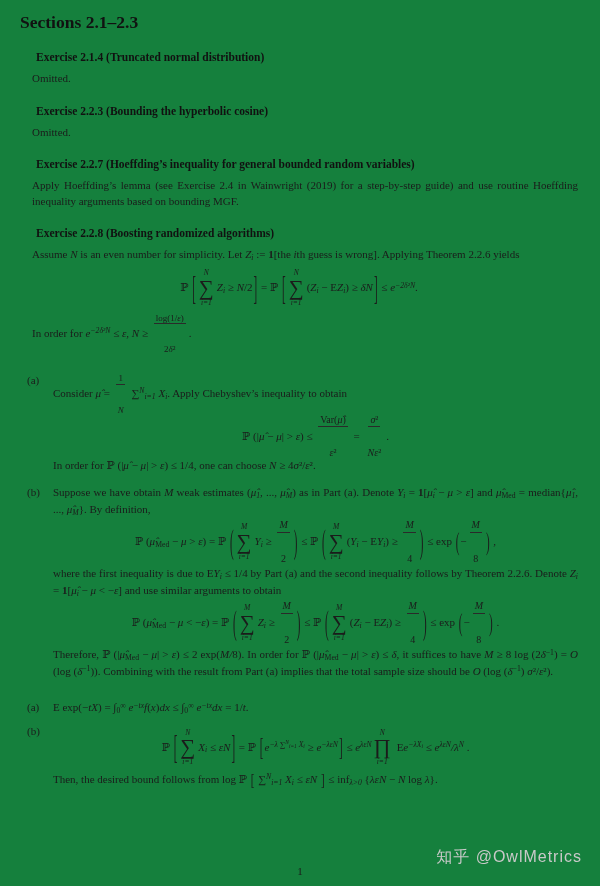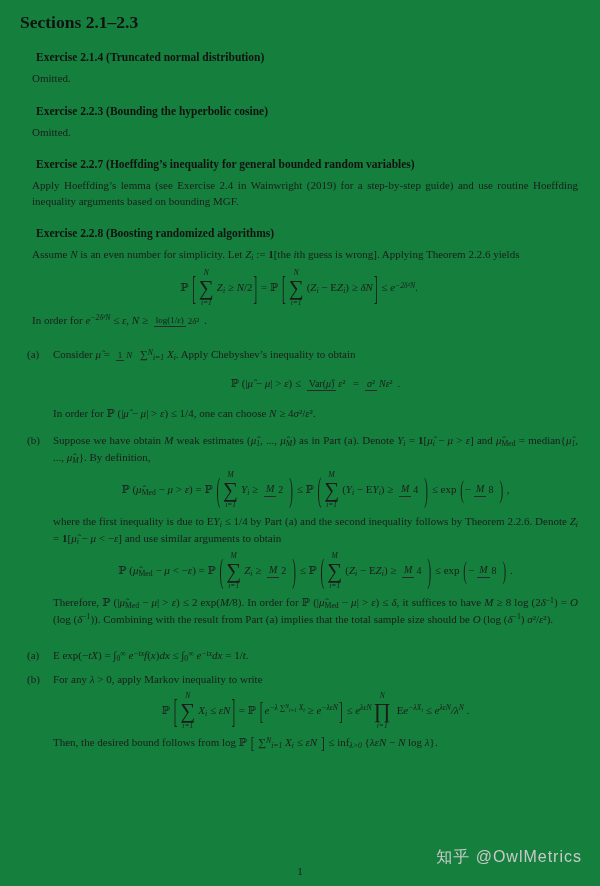--- a/index.html
+++ b/index.html
@@ -21,22 +21,22 @@
   .ilabel{flex:0 0 26px;}
   .ibody{flex:1;min-width:0;}
   .ibody .para{margin:0 0 2px 0;}
   .ibody .para.mid{margin:2px 0 2px 0;}
   
   .mt{font-style:normal;}
   .mv{font-style:italic;}
   .mbf{font-weight:bold;}
   .msup{font-size:0.7em;position:relative;top:-0.45em;}
   .msub{font-size:0.7em;position:relative;top:0.28em;}
-  .mfrac{display:inline-flex;align-items:center;vertical-align:middle;
-         margin:0 3px;font-size:10px;line-height:1.25;}
+  .mfrac{display:inline-flex;flex-direction:column;align-items:center;vertical-align:middle;
+         margin:0 3px;font-size:10px;line-height:1.25;gap:20px;}
   .mfrac.sm{font-size:9px;line-height:1.2;}
   .mfrac .num{border-bottom:1px solid #2a2a2a;padding:0 2px;}
   .mfrac .den{padding:0 2px;}
   .mop{display:inline-flex;flex-direction:column;align-items:center;vertical-align:middle;
        margin:0 3px 0 2px;}
   .mop .lim{font-size:7.5px;line-height:1.15;font-style:italic;}
   .mop .sym{font-size:21px;line-height:1;font-style:normal;}
   .mbig{display:inline-block;vertical-align:middle;line-height:1;margin:0 1px;transform-origin:center;}
   .mbig.s1{transform:scaleY(1.5);}
   .mbig.s2{transform:scaleY(2.2);}
@@ -160,21 +160,20 @@
   <section>
     <div class="item" style="margin-bottom:7px;">
       <span class="ilabel">(a)</span>
       <div class="ibody">
         <div class="para" style="margin-bottom:0;"><span class="mt">E exp(−</span><span class="mv">tX</span><span class="mt">) = ∫</span><span class="msub"><span class="mt">0</span></span><span class="msup"><span class="mt">∞</span></span><span class="mt"> </span><span class="mv">e</span><span class="msup"><span class="mv">−tx</span></span><span class="mv">f</span><span class="mt">(</span><span class="mv">x</span><span class="mt">)</span><span class="mv">dx</span><span class="mt"> ≤ ∫</span><span class="msub"><span class="mt">0</span></span><span class="msup"><span class="mt">∞</span></span><span class="mt"> </span><span class="mv">e</span><span class="msup"><span class="mv">−tx</span></span><span class="mv">dx</span><span class="mt"> = 1/</span><span class="mv">t</span><span class="mt">.</span></div>
       </div>
     </div>
     <div class="item">
       <span class="ilabel">(b)</span>
       <div class="ibody">
-        <div class="para"><span class="mt">For any </span><span class="mv">λ</span><span class="mt"> &gt; 0, apply Markov inequality to write</span></div>
         <div class="eq-row">
           <span class="eq"><span class="mt">ℙ </span><span class="mbig s3">[</span><span class="mop">
                 <span class="lim"><span class="mv">N</span></span>
                 <span class="sym">∑</span>
                 <span class="lim"><span class="mv">i=1</span></span>
               </span><span class="mv">X</span><span class="msub"><span class="mv">i</span></span><span class="mt"> ≤ </span><span class="mv">εN</span><span class="mbig s3">]</span><span class="mt"> = ℙ </span><span class="mbig s2">[</span><span class="mv">e</span><span class="msup"><span class="mv">−λ</span><span class="mt"> ∑</span><span class="msup"><span class="mv">N</span></span><span class="msub"><span class="mv">i=1</span></span><span class="mt"> </span><span class="mv">X</span><span class="msub"><span class="mv">i</span></span></span><span class="mt"> ≥ </span><span class="mv">e</span><span class="msup"><span class="mv">−λεN</span></span><span class="mbig s2">]</span><span class="mt"> ≤ </span><span class="mv">e</span><span class="msup"><span class="mv">λεN</span></span><span class="mop">
                 <span class="lim"><span class="mv">N</span></span>
                 <span class="sym">∏</span>
                 <span class="lim"><span class="mv">i=1</span></span>
               </span><span class="mt"> E</span><span class="mv">e</span><span class="msup"><span class="mv">−λX</span><span class="msub"><span class="mv">i</span></span></span><span class="mt"> ≤ </span><span class="mv">e</span><span class="msup"><span class="mv">λεN</span></span><span class="mv">/λ</span><span class="msup"><span class="mv">N</span></span><span class="mt"> .</span></span>

